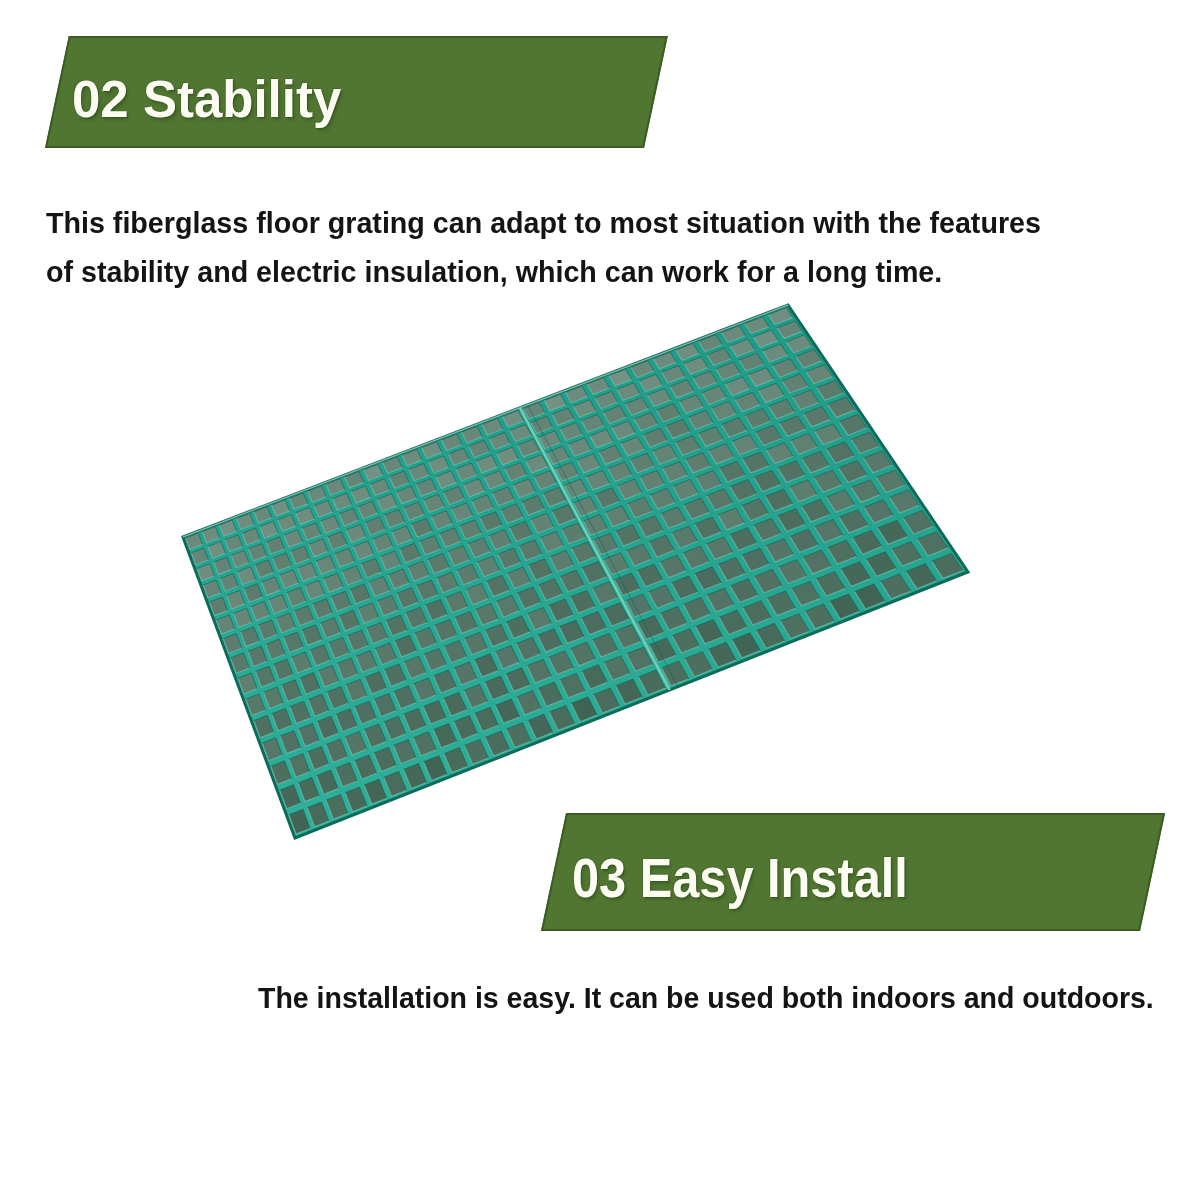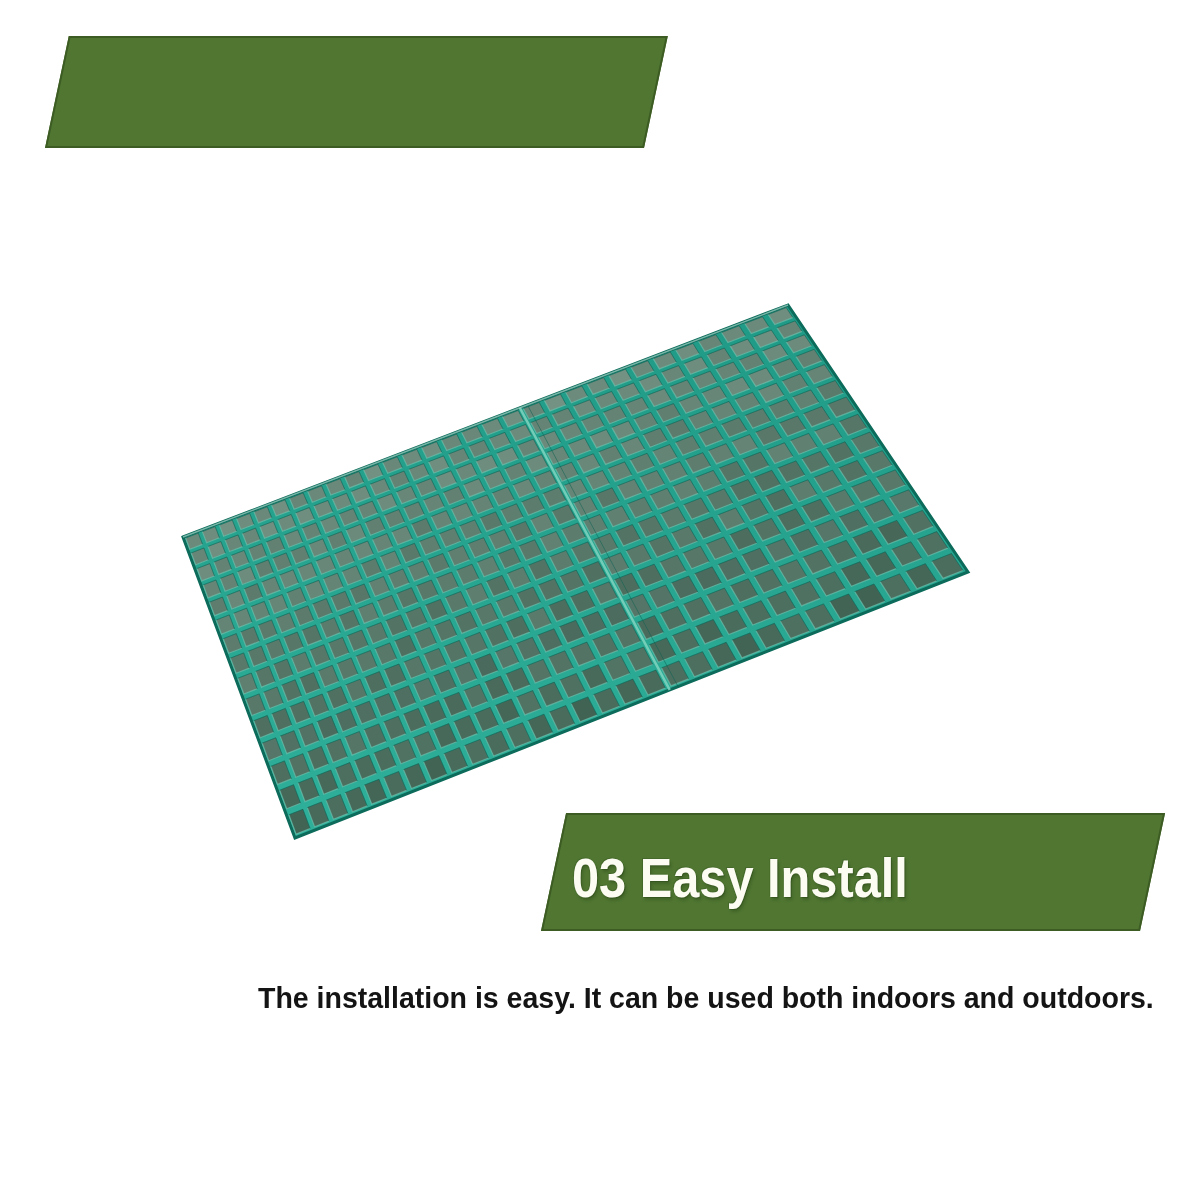--- a/index.html
+++ b/index.html
@@ -59,21 +59,26 @@
     transform: scaleX(0.95);
     transform-origin: left center;
   }
 </style>
 </head>
 <body>
 
 <div class="canvas">
 
   <div class="banner banner-02"></div>
+  <div class="banner-label label-02">02 Stability</div>
 
+  <div class="para">
+    <div class="para-line">This fiberglass floor grating can adapt to most situation with the features</div>
+    <div class="para-line">of stability and electric insulation, which can work for a long time.</div>
+  </div>
 
   <svg class="grating" id="grating-photo" width="1200" height="1200" viewBox="0 0 1200 1200">
       <defs>
         <linearGradient id="barGrad" x1="0" y1="305" x2="0" y2="838" gradientUnits="userSpaceOnUse">
           <stop offset="0" stop-color="#1f9a86"></stop>
           <stop offset="1" stop-color="#2fb09a"></stop>
         </linearGradient>
       </defs>
       <polygon points="183.0,537.0 788.0,305.0 968.0,572.0 295.0,838.0" fill="url(#barGrad)" stroke="#0c6b5a" stroke-width="3"></polygon>
       <polygon points="185.6,538.0 198.3,533.1 202.6,544.4 189.8,549.2" fill="rgb(108,138,124)" stroke="#0c6f5e" stroke-width="0.7" stroke-opacity="0.5"></polygon>

